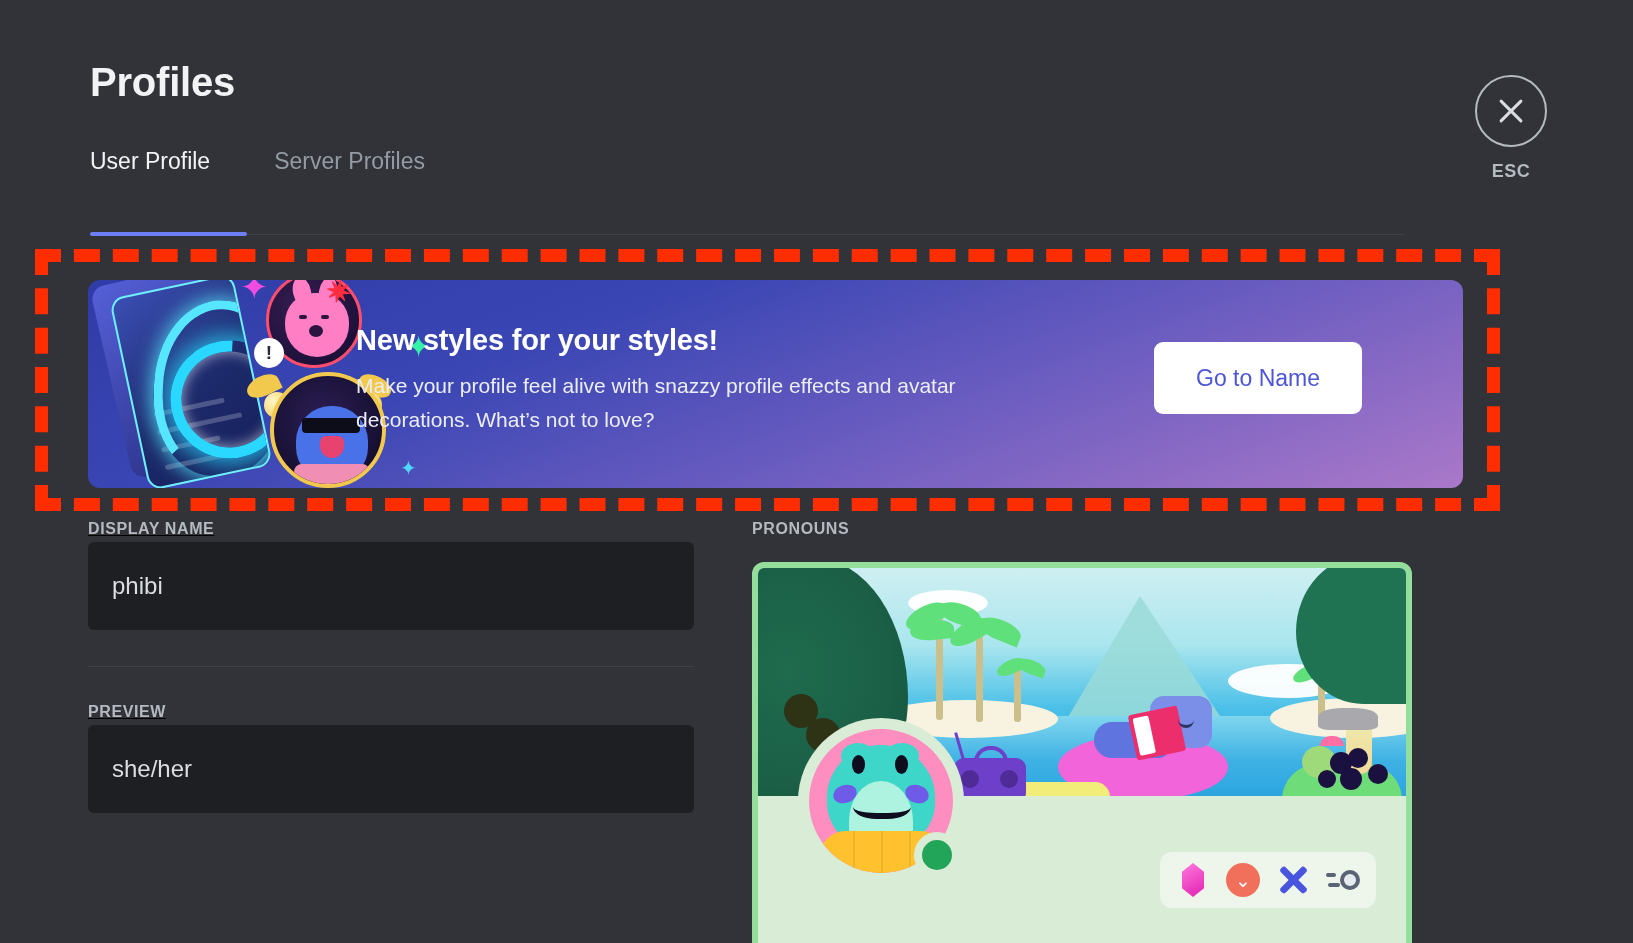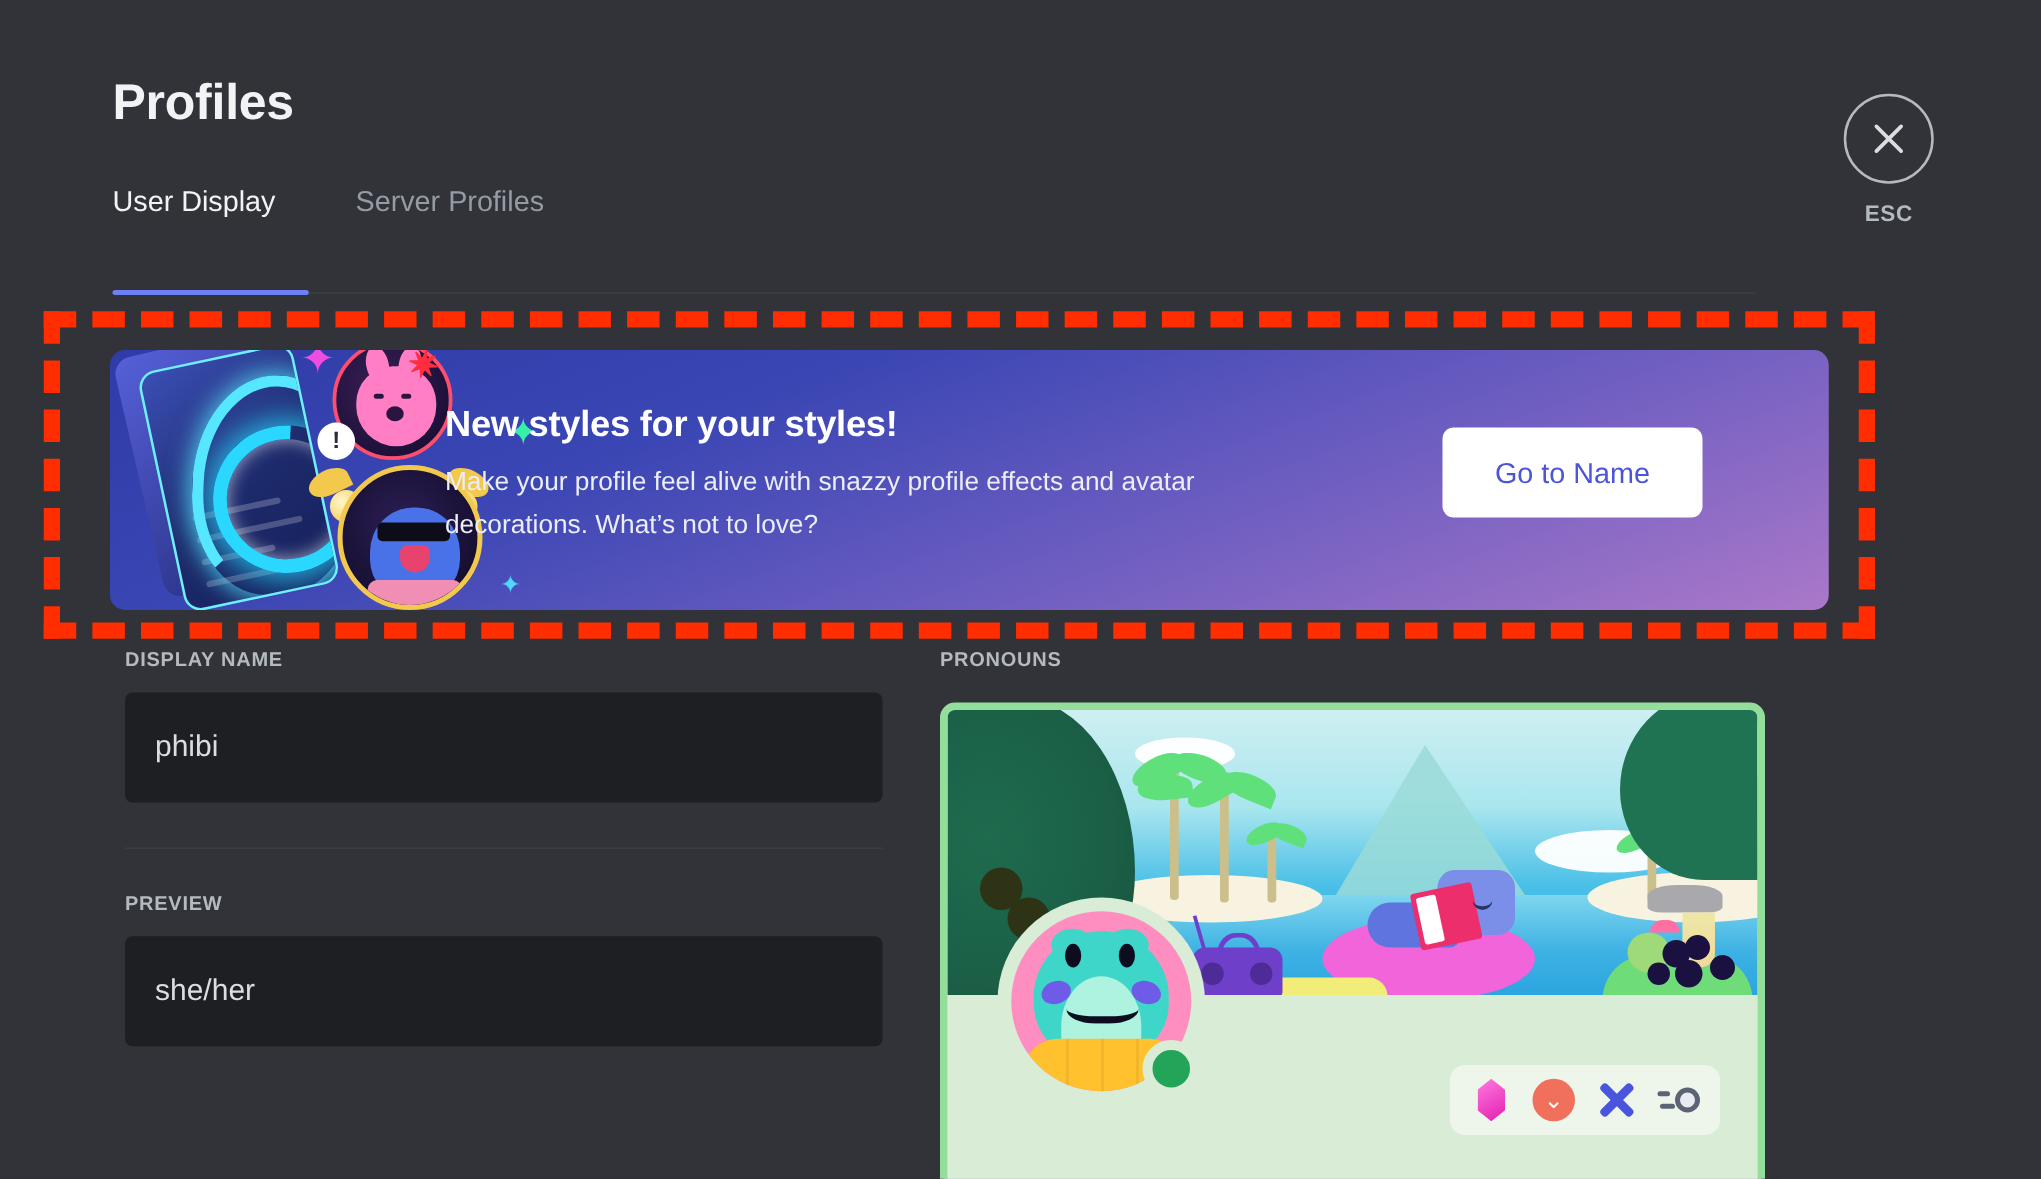--- a/index.html
+++ b/index.html
@@ -131,26 +131,26 @@
   .wing.tl { left: 158px; top: 96px; transform: rotate(-26deg); }
   .wing.tr { left: 270px; top: 96px; transform: rotate(26deg) scaleX(-1); }
   .orb { position: absolute; width: 26px; height: 26px; border-radius: 50%; background: radial-gradient(circle at 35% 35%, #fff6c9, #f0c441); }
   .orb.a { left: 176px; top: 112px; } .orb.b { left: 268px; top: 112px; }
   .spark { position: absolute; color: #35f0a8; font-size: 30px; line-height: 1; }
   .spark.s1 { left: 318px; top: 52px; }
   .spark.s2 { left: 312px; top: 178px; font-size: 20px; color: #4fd8ff; }
   .spark.s3 { left: 152px; top: -10px; color: #ef4ce0; font-size: 34px; }
 
   
-  .col-left { position: absolute; left: 100px; top: 520px; width: 610px; }
+  .col-left { position: absolute; left: 88px; top: 520px; width: 610px; text-decoration: underline; }
   .field-label {
     font-size: 16px; font-weight: bold; letter-spacing: 0.6px; color: #b5bac1;
   }
   .field-input {
-    margin-top: 16px; width: 606px; height: 88px;
+    margin-top: 4px; width: 606px; height: 88px;
     background: #1e1f22; border: none; border-radius: 6px;
     color: #dbdee1; font-size: 24px; font-family: "Liberation Sans", sans-serif;
     padding: 0 24px;
   }
   .divider { margin: 36px 0 0 0; width: 606px; height: 1px; background: #3f4147; }
   .spacer-36 { height: 36px; }
 
   
   .col-right { position: absolute; left: 752px; top: 520px; width: 664px; }
   .preview-card {
@@ -278,21 +278,21 @@
   .vis-hidden { position: absolute; width: 1px; height: 1px; overflow: hidden; clip: rect(0 0 0 0); }
 </style>
 </head>
 <body>
 
 <div class="root">
 
   <div class="page-title">Profiles</div>
 
   <div class="tabs">
-    <div class="tab active">User Display</div>
+    <div class="tab active">User Profile</div>
     <div class="tab">Server Profiles</div>
   </div>
   <div class="tabs-rule"></div>
   <div class="tab-underline"></div>
 
   <div class="esc-wrap">
     <div class="esc-circle">
       <svg width="34" height="34" viewBox="0 0 24 24">
         <path d="M5 5 L19 19 M19 5 L5 19" stroke="#dbdee1" stroke-width="2.1" stroke-linecap="round" fill="none"></path>
       </svg>

